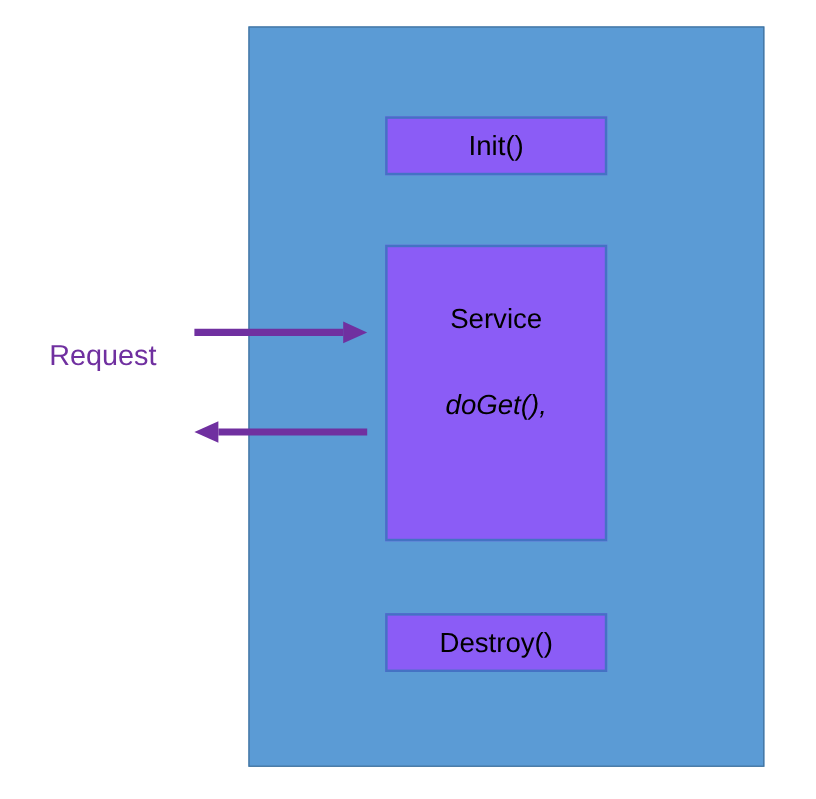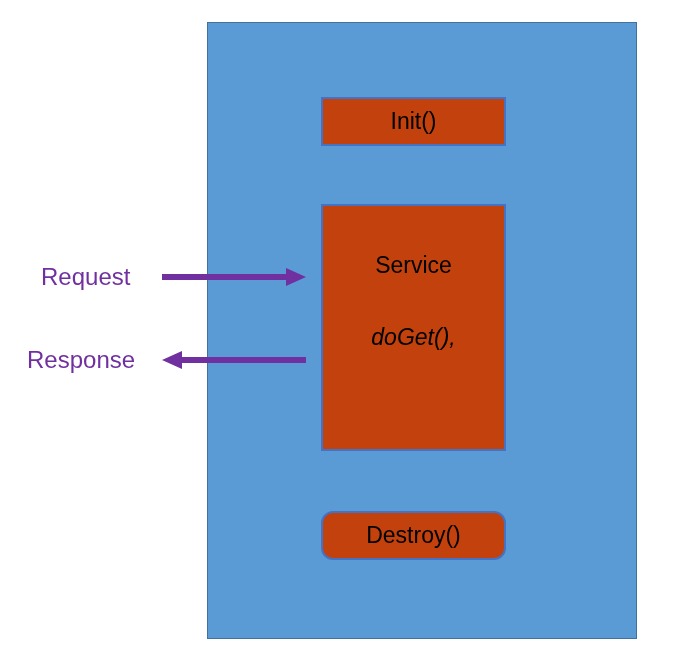--- a/index.html
+++ b/index.html
@@ -24,21 +24,21 @@
     top: 22px;
     width: 430px;
     height: 617px;
     background: #5B9BD5;
     border: 1px solid #41719C;
     box-sizing: border-box;
   }
   
   .method-box {
     position: absolute;
-    background: #c2410c;
+    background: #8b5cf6;
     border: 2px solid #4472C4;
     box-sizing: border-box;
     display: flex;
     flex-direction: column;
     align-items: center;
     justify-content: center;
     color: #000000;
     font-size: 23px;
     line-height: 1.32;
     text-align: center;
@@ -62,21 +62,20 @@
   }
   #service-box .service-methods {
     margin: 0;
     font-style: italic;
   }
   #destroy-box {
     left: 321px;
     top: 511px;
     width: 185px;
     height: 49px;
-    border-radius: 12px;
   }
   
   .arrow-svg {
     position: absolute;
     overflow: visible;
   }
   #request-arrow {
     left: 160px;
     top: 264px;
     width: 148px;
@@ -88,20 +87,21 @@
     width: 148px;
     height: 26px;
   }
   
   .arrow-label {
     position: absolute;
     color: #7030A0;
     font-size: 24px;
     white-space: nowrap;
     line-height: 1;
+    margin-top: 20px;
   }
   #request-label {
     left: 41px;
     top: 265px;
   }
   #response-label {
     left: 27px;
     top: 348px;
   }
 </style>
@@ -129,15 +129,14 @@
     <line x1="2" y1="13" x2="126" y2="13" stroke="#7030A0" stroke-width="6"></line>
     <polygon points="126,4 146,13 126,22" fill="#7030A0"></polygon>
   </svg>
 
   <svg class="arrow-svg" id="response-arrow" viewBox="0 0 148 26">
     <line x1="22" y1="13" x2="146" y2="13" stroke="#7030A0" stroke-width="6"></line>
     <polygon points="22,4 2,13 22,22" fill="#7030A0"></polygon>
   </svg>
 
   <div class="arrow-label" id="request-label">Request</div>
-  <div class="arrow-label" id="response-label">Response</div>
 
 </div>
 
 </body></html>

